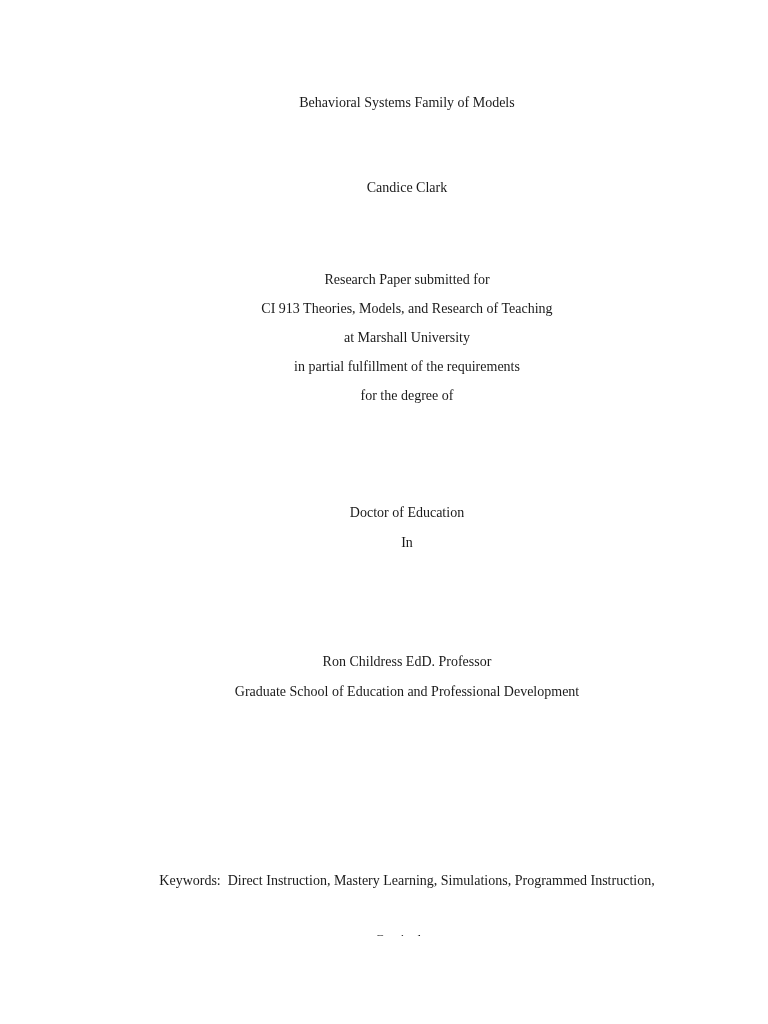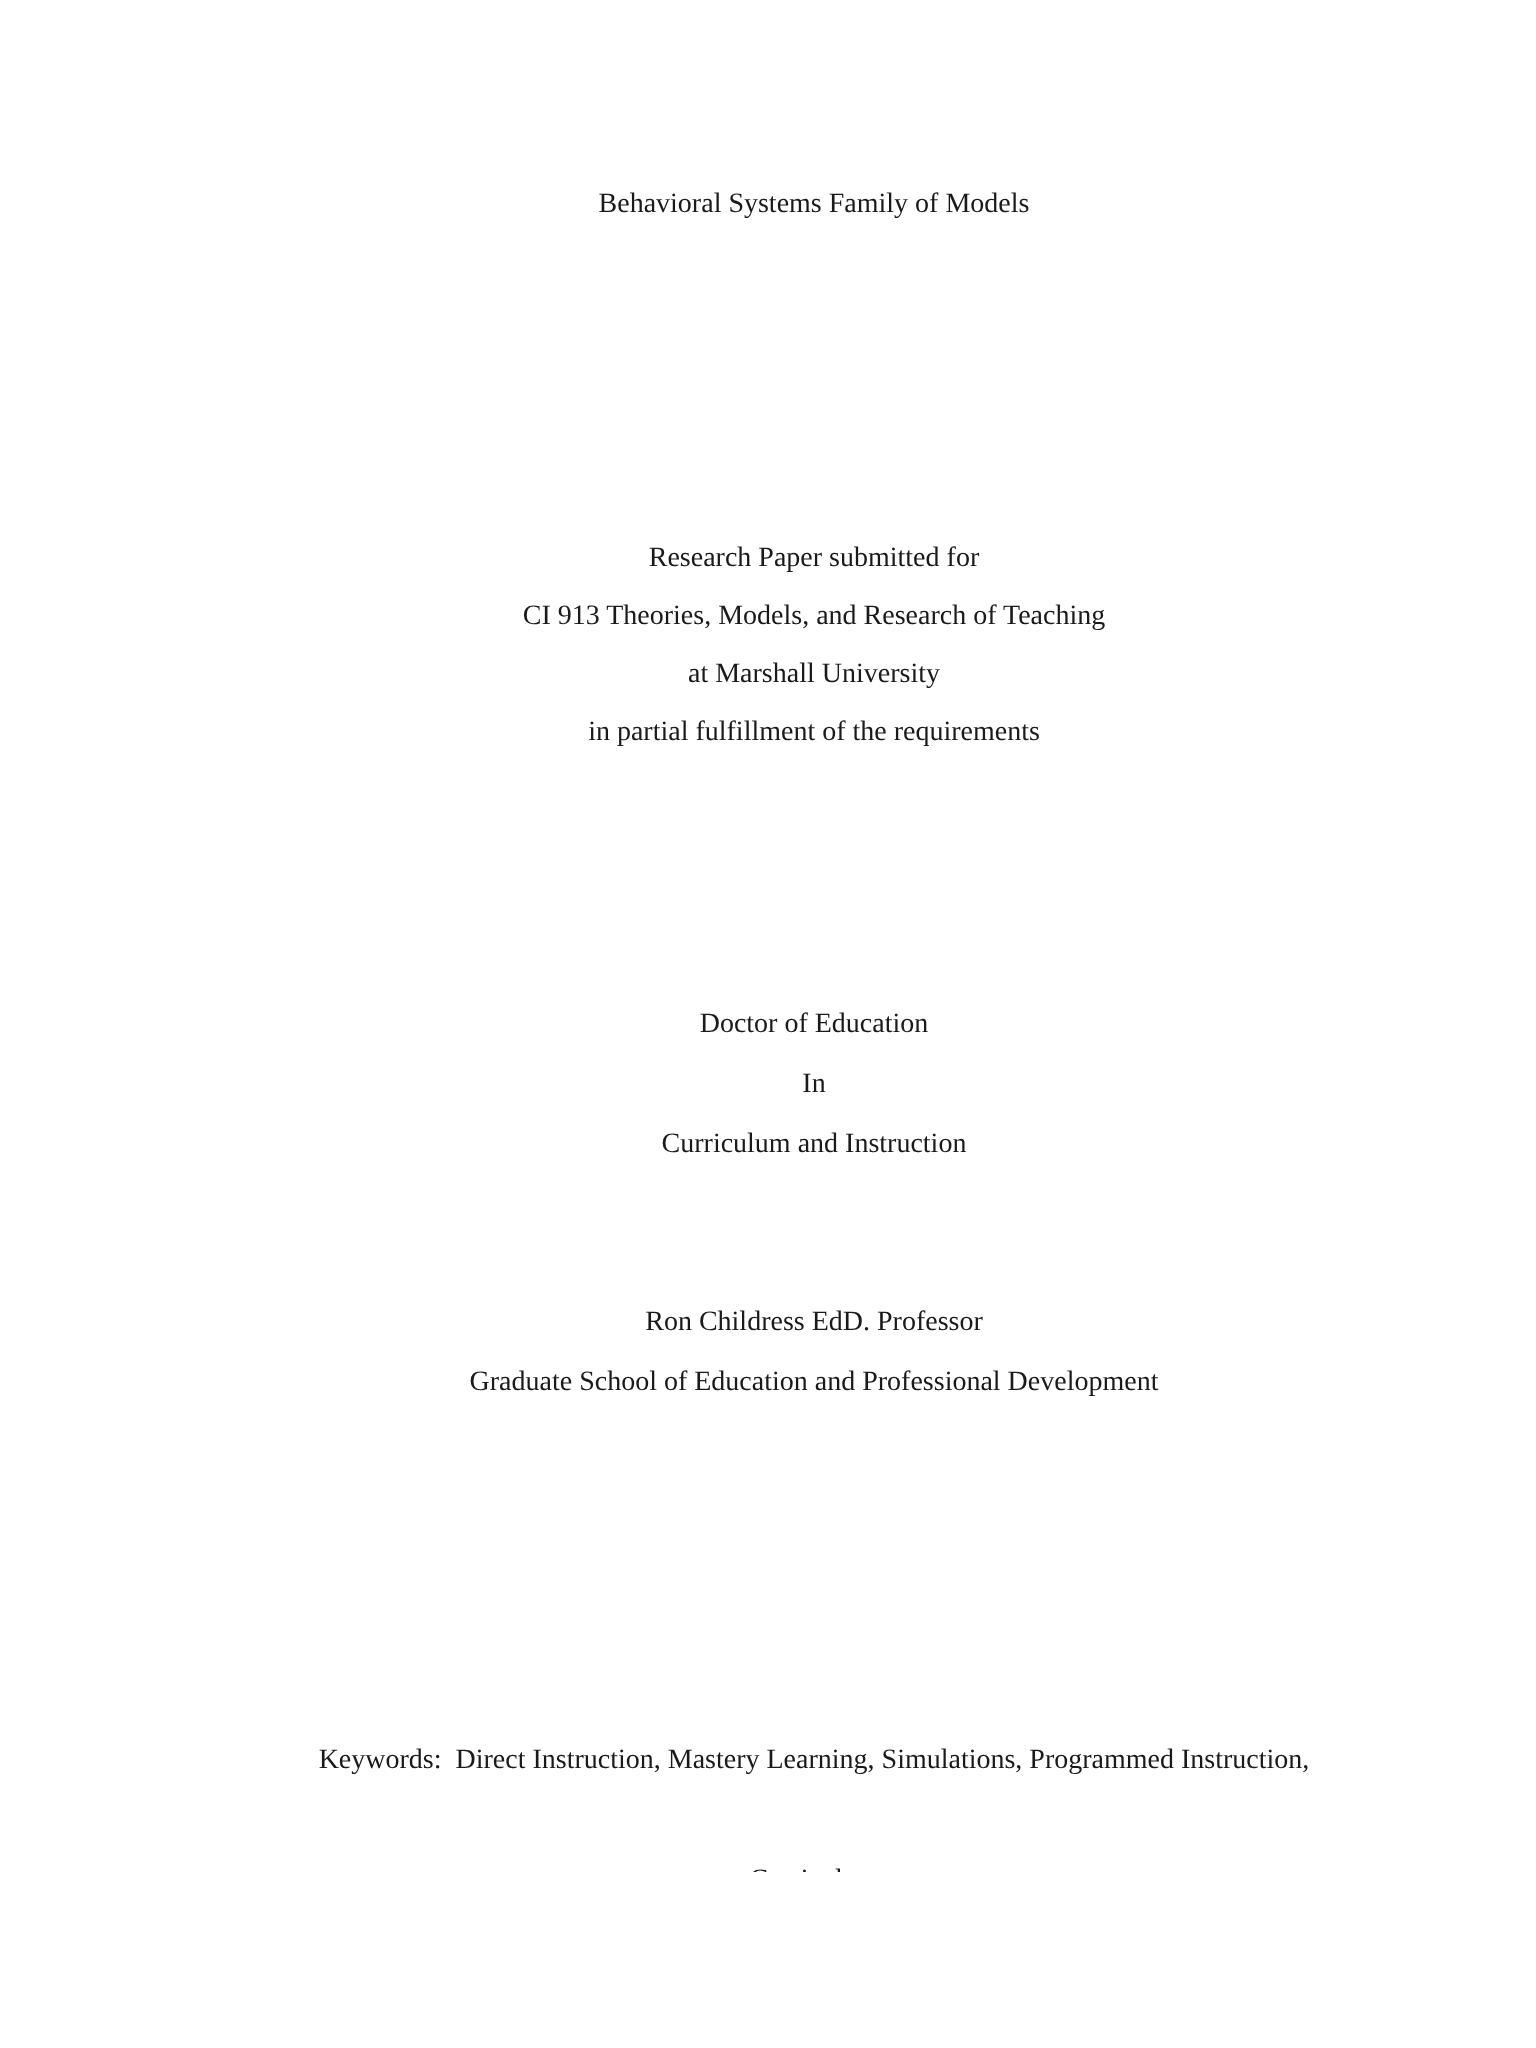--- a/index.html
+++ b/index.html
@@ -38,32 +38,33 @@
   .line { display: block; }
 </style>
 </head>
 <body>
 
 <div class="page">
   <div class="content">
 
     <div class="block" style="top:88px">Behavioral Systems Family of Models</div>
 
+    <div class="block" style="top:173px">Candice Clark</div>
 
     <div class="block tight" style="top:265px">
       <span class="line">Research Paper submitted for</span>
       <span class="line">CI 913 Theories, Models, and Research of Teaching</span>
       <span class="line">at Marshall University</span>
       <span class="line">in partial fulfillment of the requirements</span>
+      <span class="line">for the degree of</span>
     </div>
 
     <div class="block" style="top:498px">
       <span class="line">Doctor of Education</span>
       <span class="line">In</span>
-      <span class="line">Curriculum and Instruction</span>
     </div>
 
     <div class="block" style="top:647px">
       <span class="line">Ron Childress EdD. Professor</span>
       <span class="line">Graduate School of Education and Professional Development</span>
     </div>
 
 
     <div class="block keywords" style="top:831px">
       <span class="line">Keywords:  Direct Instruction, Mastery Learning, Simulations, Programmed Instruction,</span>

